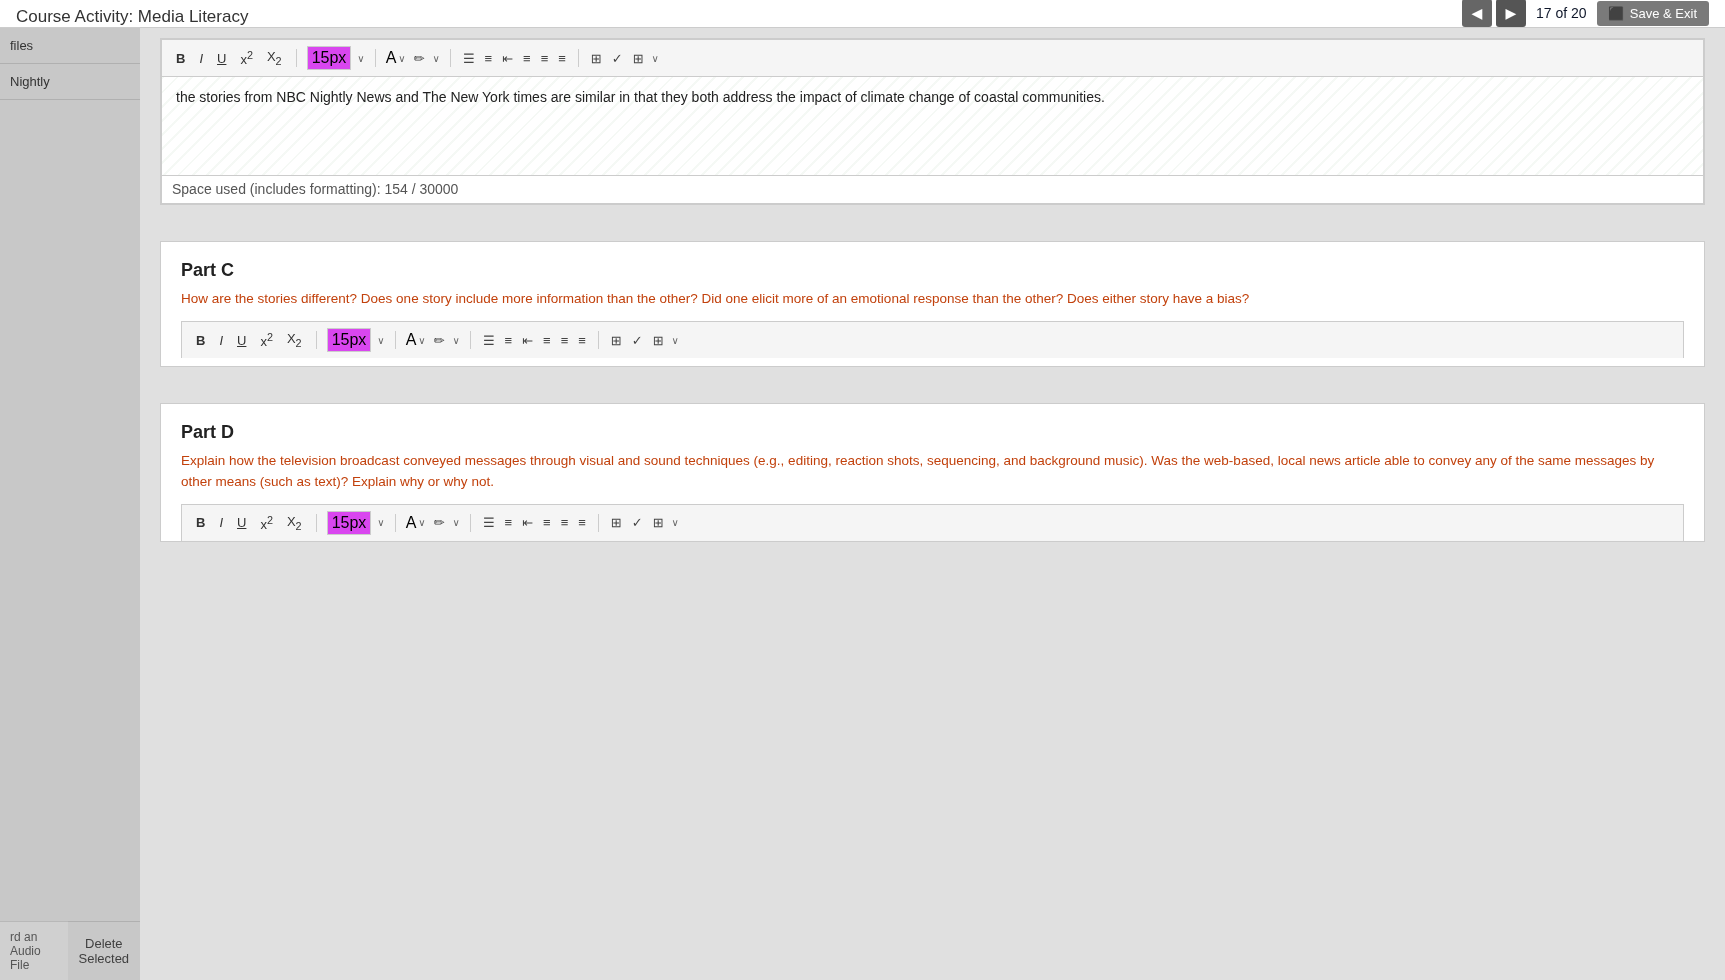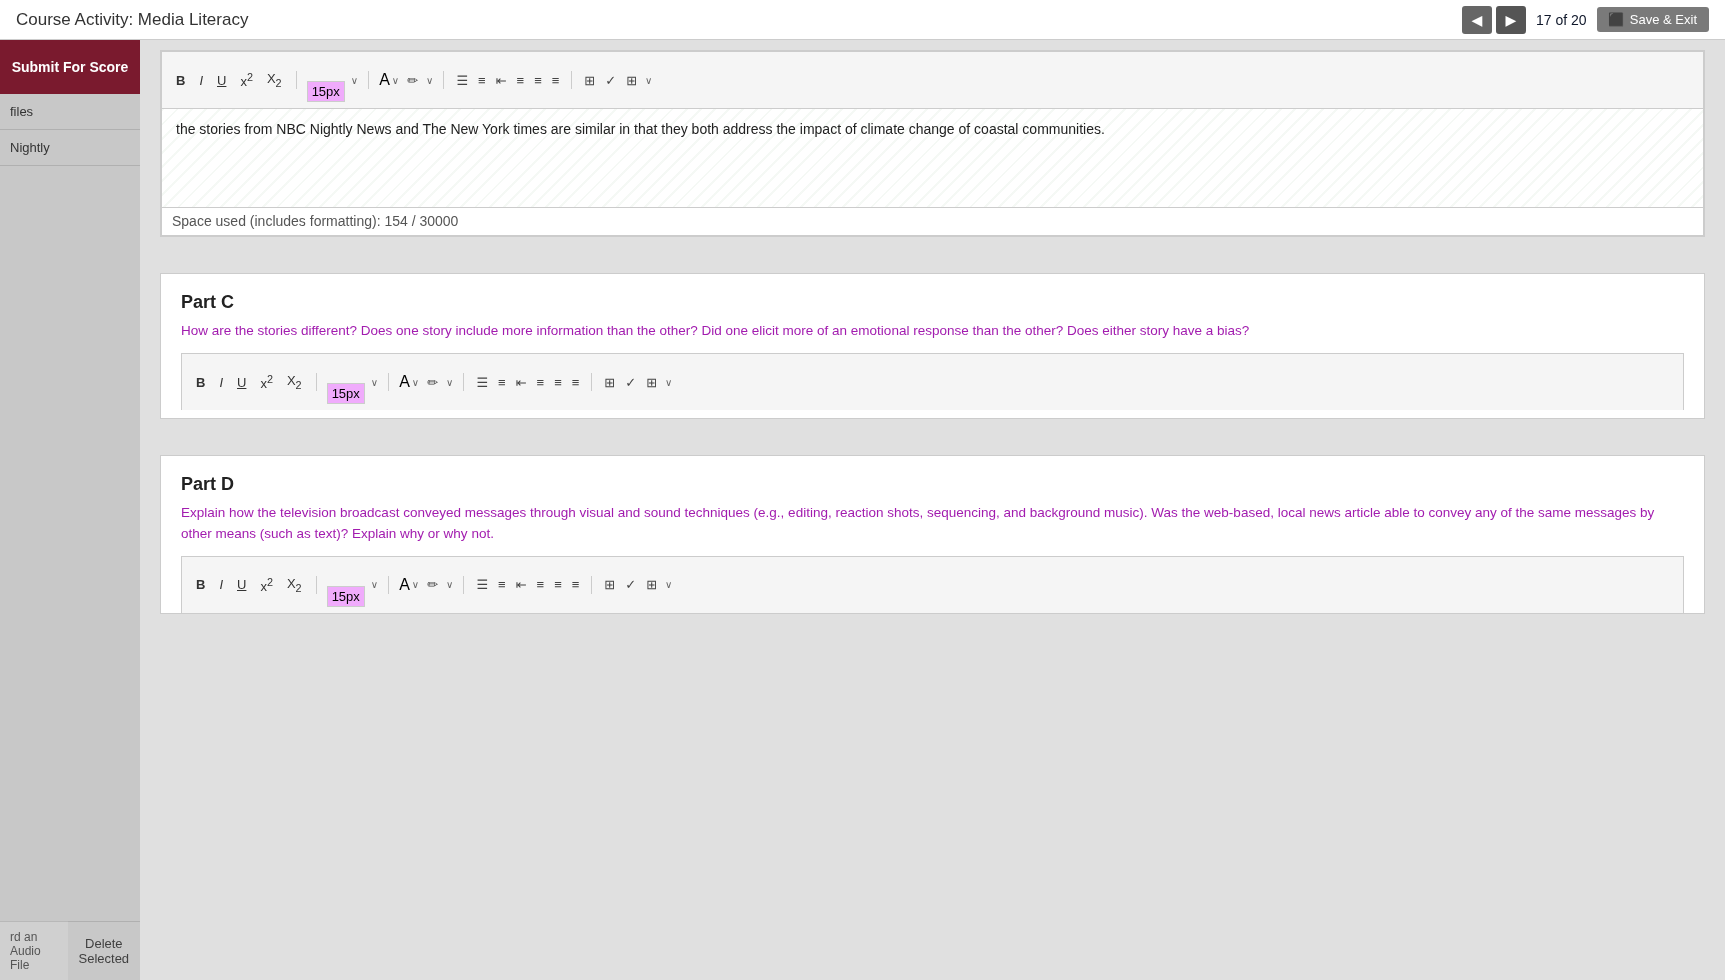--- a/index.html
+++ b/index.html
@@ -10,24 +10,24 @@
       flex-direction: column;
       height: 980px;
       overflow: hidden;
     }
 
     
     .header-bar {
       background: #fff;
       border-bottom: 1px solid #ccc;
       display: flex;
-      align-items: center;
+      align-items: flex-end;
       justify-content: space-between;
       padding: 0 16px;
-      height: 40px;
+      height: 28px;
       flex-shrink: 0;
     }
     .header-title {
       font-size: 17px;
       color: #333;
       font-weight: normal;
     }
     .header-right {
       display: flex;
       align-items: center;
@@ -163,25 +163,24 @@
     .tb-btn-italic { font-style: italic; }
     .tb-btn-underline { text-decoration: underline; }
     .tb-sep {
       width: 1px;
       height: 18px;
       background: #ccc;
       margin: 0 4px;
     }
     .tb-font-size {
       border: 1px solid #ccc;
-      background: #f0abfc;
+      background: #d946ef;
       padding: 2px 4px;
-      font-size: 13px;
-      cursor: pointer;
-      margin-top: 23px;
+      font-size: 16px;
+      cursor: pointer;
     }
     .tb-dropdown-arrow {
       font-size: 10px;
       color: #666;
       cursor: pointer;
     }
     .tb-icon {
       font-size: 13px;
       color: #444;
       cursor: pointer;
@@ -221,21 +220,21 @@
       padding: 5px 10px 6px;
     }
     .part-title {
       font-size: 18px;
       font-weight: bold;
       color: #222;
       margin-bottom: 8px;
     }
     .part-question {
       font-size: 13.5px;
-      color: #a21caf;
+      color: #c2410c;
       margin-bottom: 12px;
       line-height: 1.5;
     }
 
     
     .content-wrapper {
       position: relative;
     }
 
     .section-wrapper {
@@ -265,22 +264,20 @@
     <button class="save-exit-btn">
       <span>⬛</span>
       <span>Save &amp; Exit</span>
     </button>
   </div>
 </div>
 
 <div class="main-layout">
 
   <div class="sidebar">
-    <button class="sidebar-btn-submit">Submit For
-Score</button>
     <div class="sidebar-files">files</div>
     <div class="sidebar-comments">Nightly</div>
     <div class="sidebar-bottom">
       <div class="sidebar-audio-label">rd an Audio File</div>
       <button class="sidebar-delete-btn">Delete Selected</button>
     </div>
   </div>
 
   <div class="content-area">
     <div class="content-wrapper">

